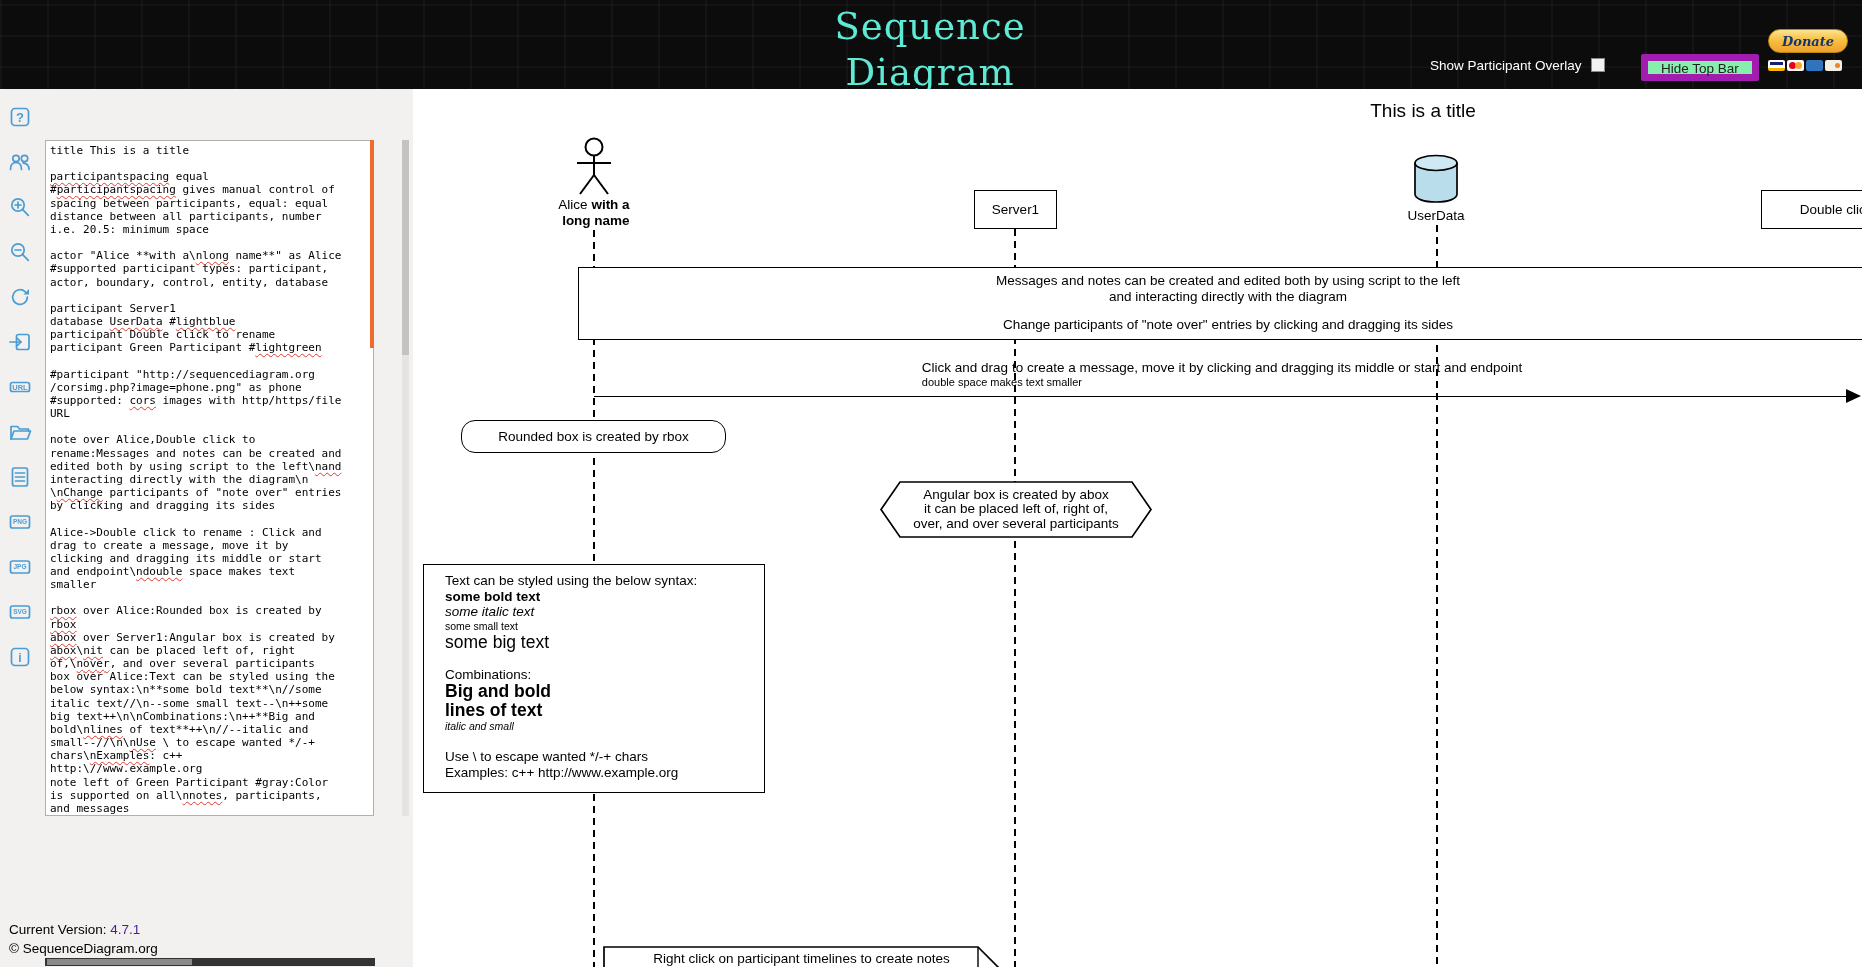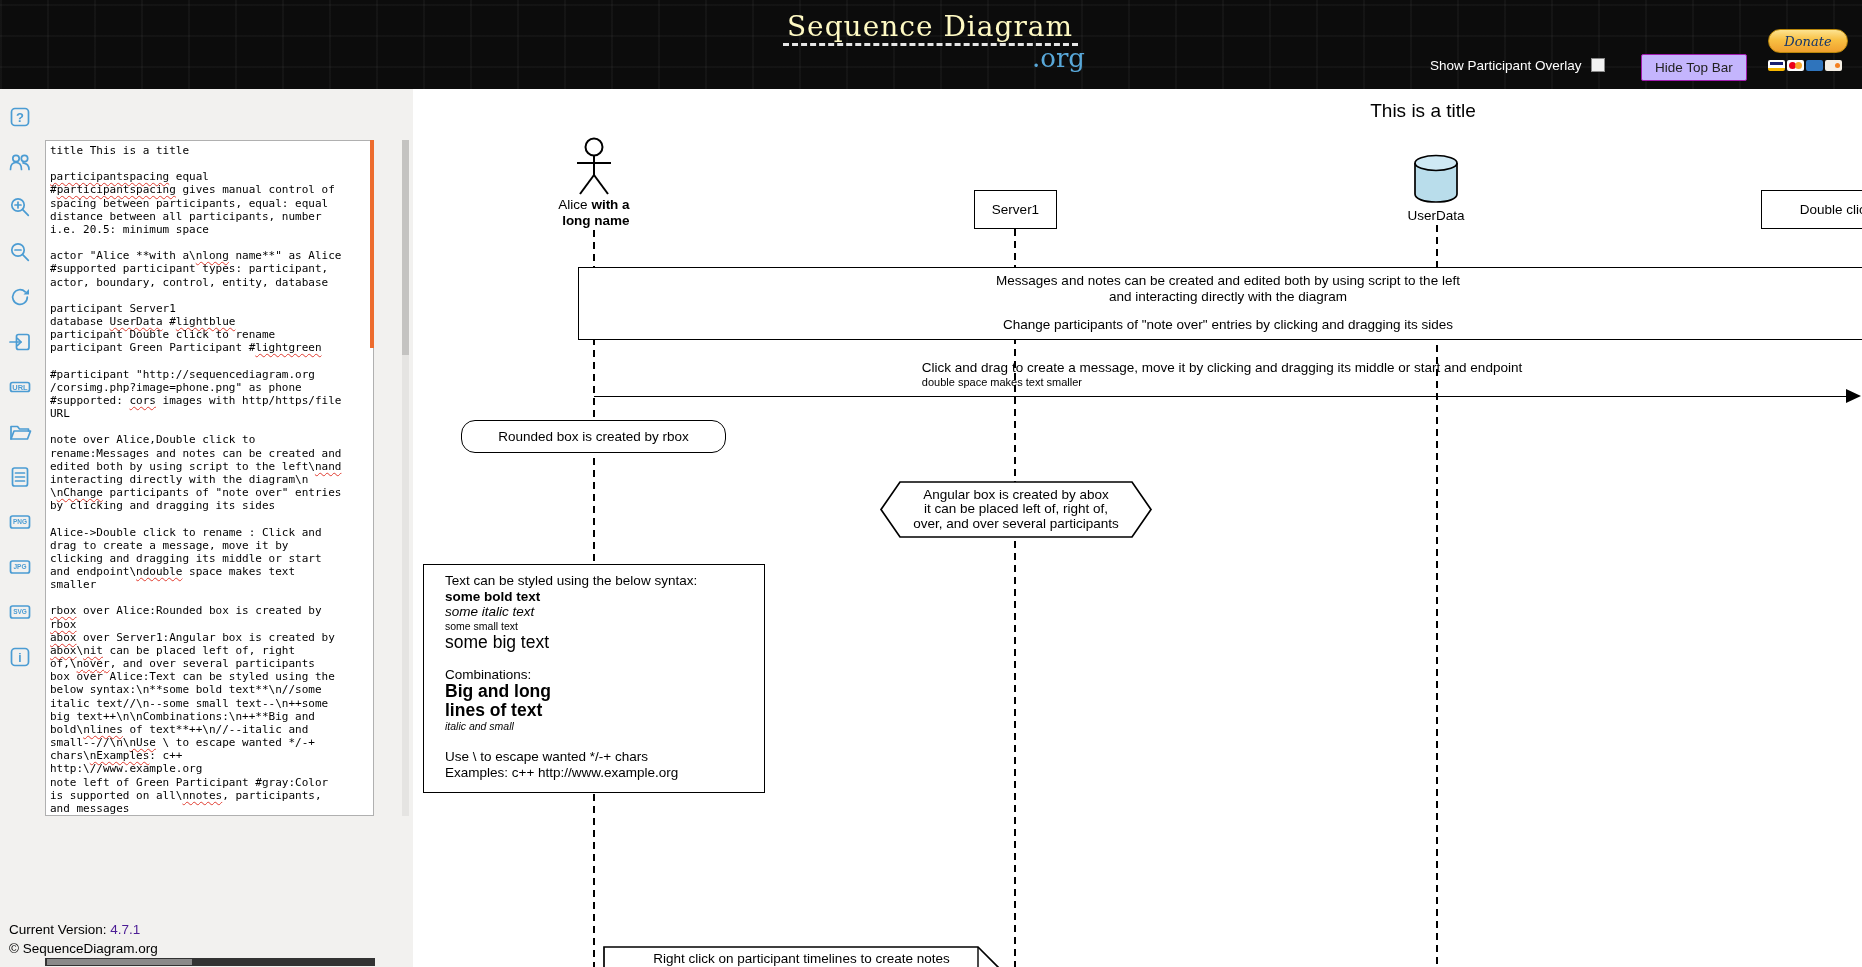--- a/index.html
+++ b/index.html
@@ -10,32 +10,32 @@
     background-image:
       repeating-linear-gradient(90deg, rgba(255,255,255,0.035) 0 2px, transparent 2px 47px),
       repeating-linear-gradient(0deg, rgba(255,255,255,0.03) 0 2px, transparent 2px 31px);
     position:relative; overflow:hidden;
   }
   #app { position:absolute; inset:0; width:1862px; height:967px; }
 
   
   .topbar { position:absolute; left:0; top:0; width:1862px; height:89px; }
   .logo { position:absolute; left:745px; top:4px; width:370px; text-align:center; }
-  .logo-main { font-family:"DejaVu Serif", serif; font-size:28px; line-height:46px; color:#fef9c3; letter-spacing:1px; }
+  .logo-main { font-family:"DejaVu Serif", serif; font-size:37px; line-height:46px; color:#5eead4; letter-spacing:1px; }
   .logo-underline { width:295px; margin:-7px auto 0; border-bottom:3px dashed #e6e6e6; }
   .logo-suffix { text-align:right; padding-right:30px; color:#58a7d8; font-family:"DejaVu Serif", serif; font-size:26px; margin-top:-3px; }
   .overlay-ctl { position:absolute; left:1430px; top:58px; display:flex; align-items:flex-start; gap:9px; }
   .overlay-label { color:#fff; font-size:13.5px; }
   .checkbox { width:14px; height:14px; background:#f2f2f2; border:1px solid #8a8a8a; display:inline-block; }
-  .hide-btn { position:absolute; left:1641px; top:54px; height:27px; padding:0 13px; background:#c4b5fd;
-              border:1px solid #a21caf; border-radius:2px; font-size:13.5px; color:#222;
+  .hide-btn { position:absolute; left:1641px; top:54px; height:27px; padding:0 13px; background:#86efac;
+              border:7px solid #a21caf; border-radius:2px; font-size:13.5px; color:#222;
               font-family:"Liberation Sans", sans-serif; cursor:pointer; }
   .donate-btn { position:absolute; left:1768px; top:29px; width:80px; height:24px; border-radius:12px;
                 border:1px solid #b8860b; background:linear-gradient(#fde391, #f8c043 45%, #f0a02e);
-                color:#14356b; font-weight:normal; font-style:italic; font-family:"DejaVu Serif", serif;
+                color:#14356b; font-weight:bold; font-style:italic; font-family:"DejaVu Serif", serif;
                 font-size:13px; cursor:pointer; }
   .cards { position:absolute; left:1768px; top:60px; display:flex; gap:2px; }
   .card { width:17px; height:11px; border-radius:2px; background:#fff; position:relative; display:inline-block; overflow:hidden; }
   .visa { background:linear-gradient(#ffffff 0 70%, #f7b600 70%); }
   .visa::after { content:""; position:absolute; left:2px; top:2px; width:13px; height:3px; background:#1a1f71; }
   .mc i { position:absolute; width:7px; height:7px; border-radius:50%; top:2px; }
   .mc .mc1 { left:2px; background:#eb001b; }
   .mc .mc2 { left:8px; background:#f79e1b; opacity:.92; }
   .amex { background:#2f74bc; }
   .disc { background:#f4efe5; }
@@ -365,21 +365,21 @@
       </div>
     </div>
 
     <div class="styled-box">
       <div class="sb-n">Text can be styled using the below syntax:</div>
       <div class="sb-n sb-bold">some bold text</div>
       <div class="sb-n sb-italic">some italic text</div>
       <div class="sb-small">some small text</div>
       <div class="sb-big">some big text</div>
       <div class="sb-n sb-comb">Combinations:</div>
-      <div class="sb-big sb-bold">Big and long</div>
+      <div class="sb-big sb-bold">Big and bold</div>
       <div class="sb-big sb-bold">lines of text</div>
       <div class="sb-is">italic and small</div>
       <div class="sb-n sb-esc">Use \ to escape wanted */-+ chars</div>
       <div class="sb-n">Examples: c++ http://www.example.org</div>
     </div>
 
     <div class="bottom-note">
       <svg width="397" height="45" viewBox="0 0 397 45">
         <path d="M1,1 H375 L396,22 V45 H1 Z" fill="#fff" stroke="#000" stroke-width="1.7"></path>
         <path d="M375,1 V22 H396" fill="none" stroke="#000" stroke-width="1.4"></path>

